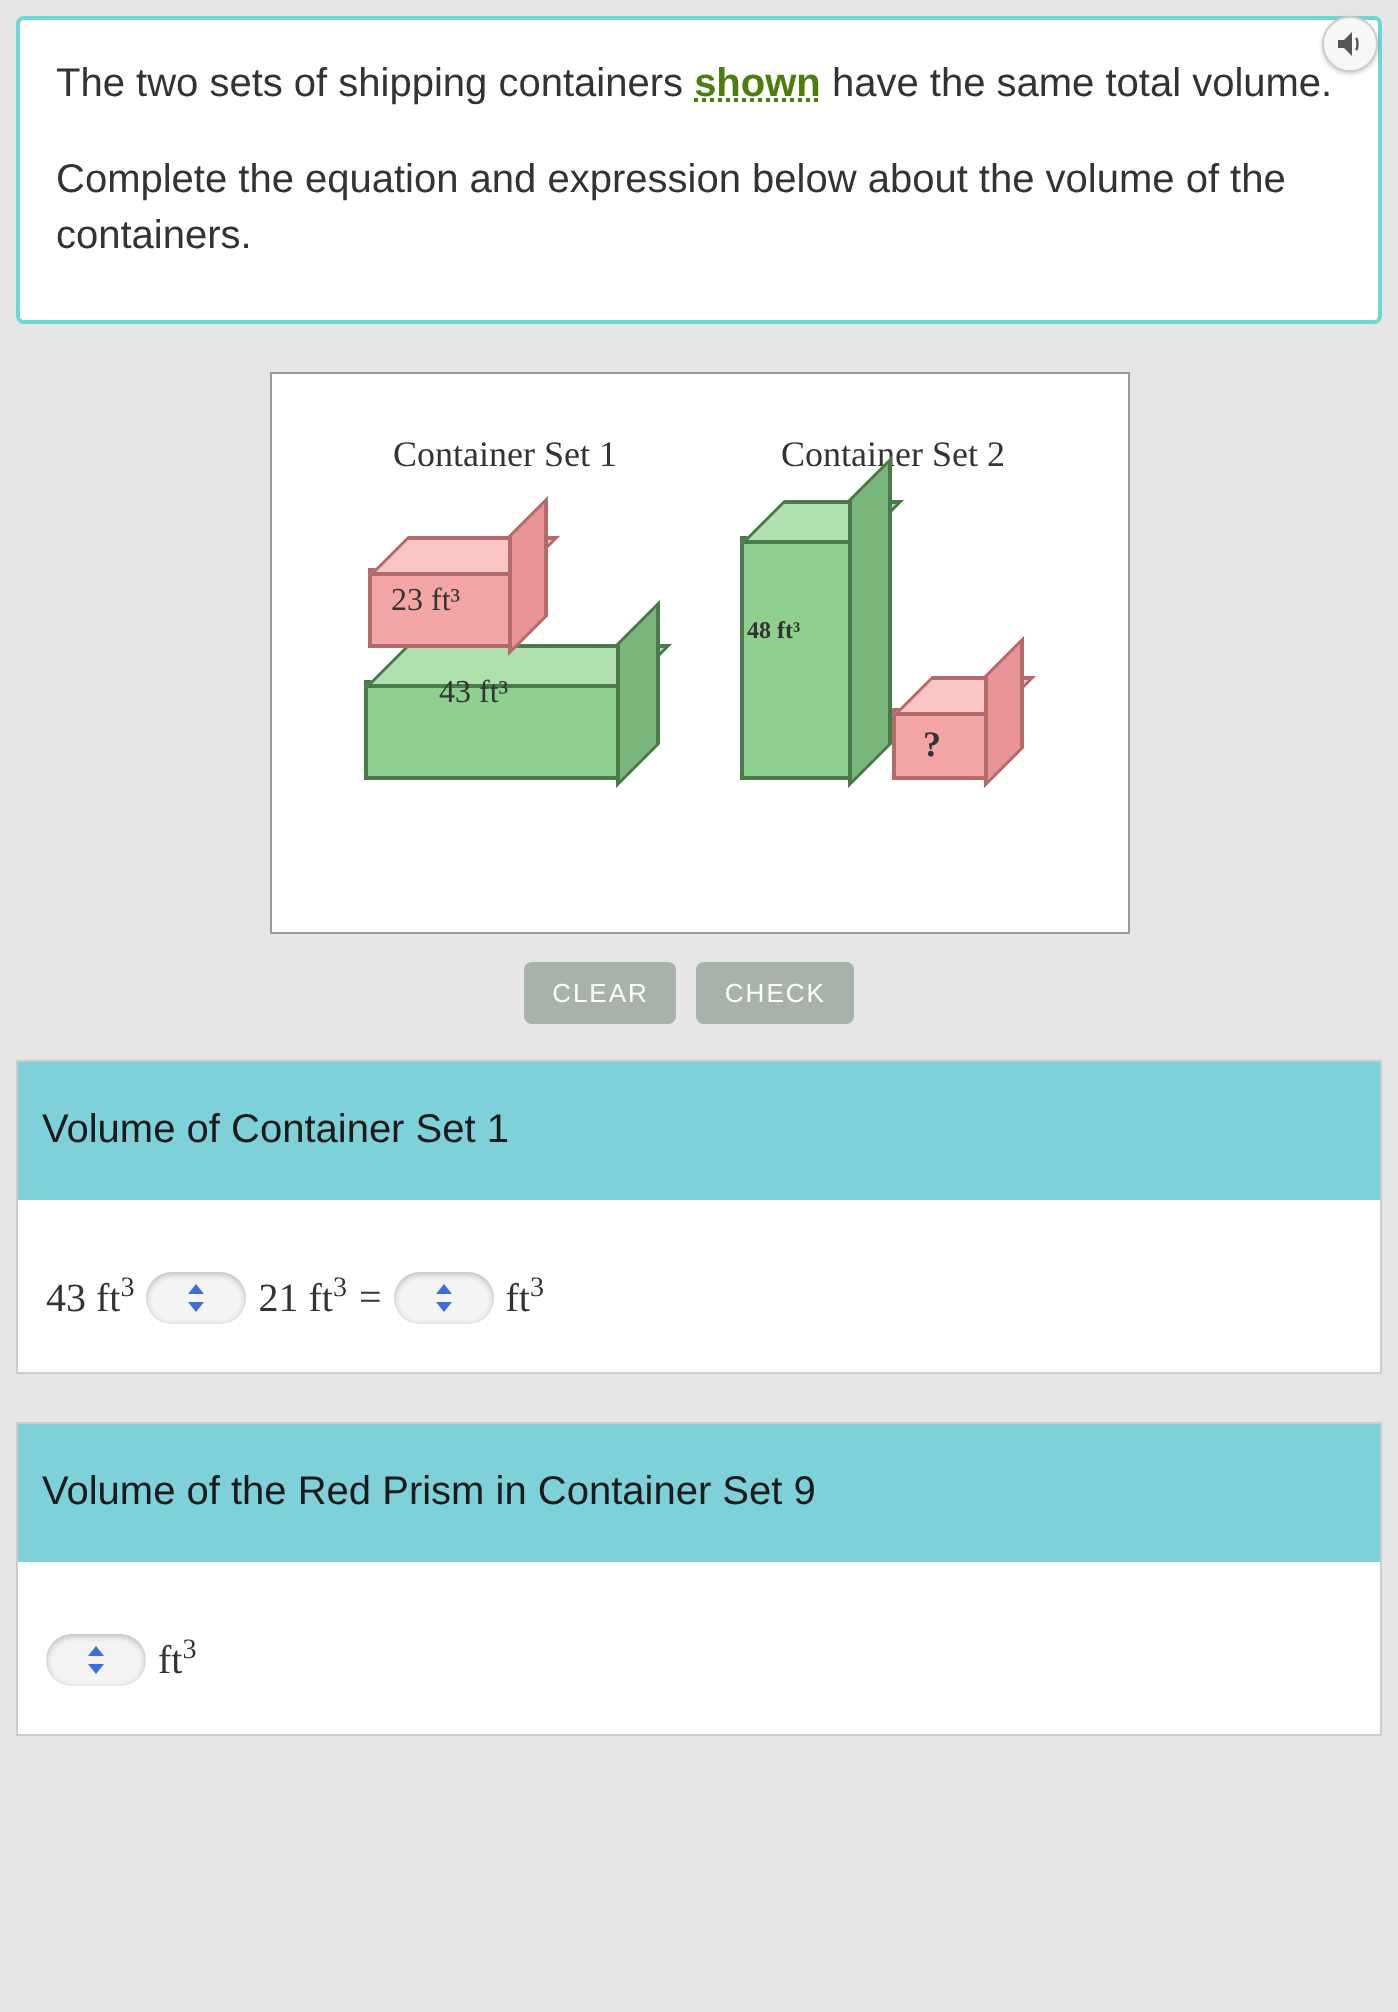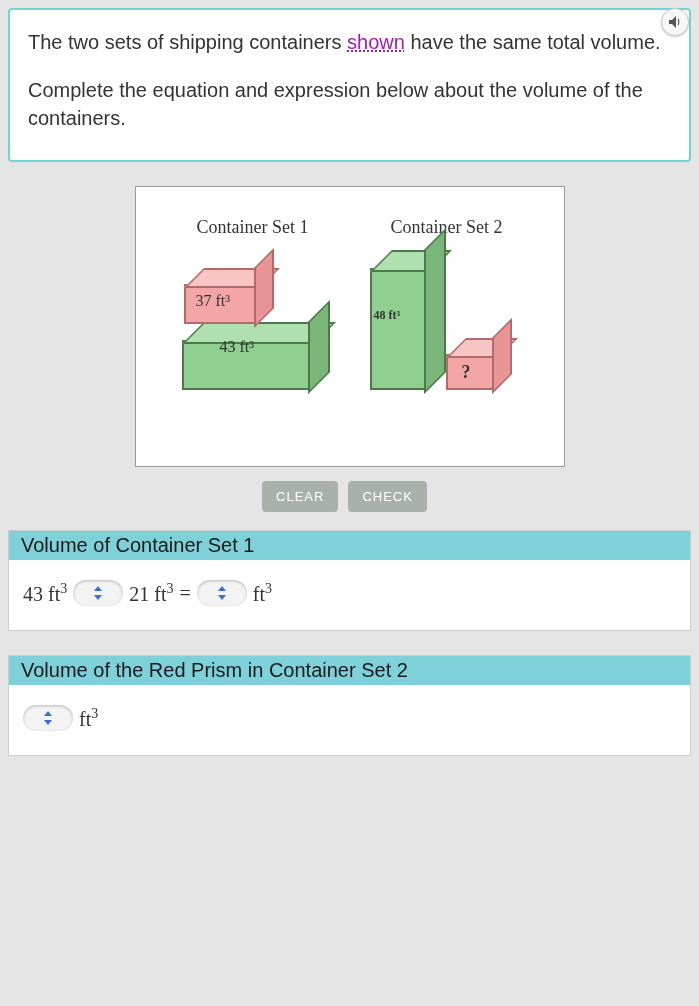--- a/index.html
+++ b/index.html
@@ -27,23 +27,24 @@
     border: 2px solid #6fd6d6;
     border-radius: 4px;
     margin: 4px;
     padding: 18px 18px 18px 18px;
     font-size: 20px;
     line-height: 1.4;
   }
   .prompt-card p { margin: 0 0 20px 0; }
   .prompt-card p:last-child { margin-bottom: 10px; }
   .shown-link {
-    color: #a21caf;
+    color: #4d7c0f;
     text-decoration: underline dotted;
     cursor: pointer;
+    font-weight: bold;
   }
   .figure-row {
     display: flex;
     justify-content: center;
     padding: 20px 0 10px 0;
   }
   .figure-box {
     background: #fff;
     border: 1px solid #999;
     width: 430px;
@@ -125,26 +126,26 @@
     cursor: pointer;
   }
 
   .section-card {
     background: #fff;
     border: 1px solid #ccc;
     margin: 6px 4px 24px 4px;
   }
   .section-header {
     background: #7ed1d9;
-    padding: 3px 12px;
+    padding: 23px 12px;
     font-size: 20px;
     color: #1a1a1a;
   }
   .section-body {
-    padding: 20px 14px 24px 14px;
+    padding: 36px 14px 24px 14px;
     display: flex; align-items: center; gap: 6px;
     font-family: "Times New Roman", serif;
     font-size: 20px;
   }
   .spinner {
     display: inline-flex; align-items: center; justify-content: center;
     width: 50px; height: 26px;
     background: #f3f3f3; border-radius: 13px;
     box-shadow: inset 0 1px 3px rgba(0,0,0,0.25);
     cursor: pointer;
@@ -172,21 +173,21 @@
   </div>
 
   <div class="figure-row">
     <div class="figure-box">
       <div class="sets-row">
         <div class="set-col">
           <div class="set-title">Container Set 1</div>
           <div class="prism-scene">
             <div class="s1-green"></div>
             <div class="s1-pink"></div>
-            <div class="s1-lbl-21">37 ft³</div>
+            <div class="s1-lbl-21">23 ft³</div>
             <div class="s1-lbl-43">43 ft³</div>
           </div>
         </div>
         <div class="set-col">
           <div class="set-title">Container Set 2</div>
           <div class="prism-scene">
             <div class="s2-green"></div>
             <div class="s2-pink"></div>
             <div class="s2-lbl-48">48 ft³</div>
             <div class="s2-lbl-q">?</div>
@@ -215,21 +216,21 @@
       <span class="spinner">
         <svg width="10" height="14" viewBox="0 0 10 14">
             <path d="M5 0l4 5H1zM5 14l4-5H1z" fill="#3a6fd8"></path>
           </svg>
       </span>
       <span class="unit"><span>ft</span><sup>3</sup></span>
     </div>
   </div>
 
   <div class="section-card">
-    <div class="section-header">Volume of the Red Prism in Container Set 2</div>
+    <div class="section-header">Volume of the Red Prism in Container Set 9</div>
     <div class="section-body">
       <span class="spinner">
         <svg width="10" height="14" viewBox="0 0 10 14">
             <path d="M5 0l4 5H1zM5 14l4-5H1z" fill="#3a6fd8"></path>
           </svg>
       </span>
       <span class="unit"><span>ft</span><sup>3</sup></span>
     </div>
   </div>
 

